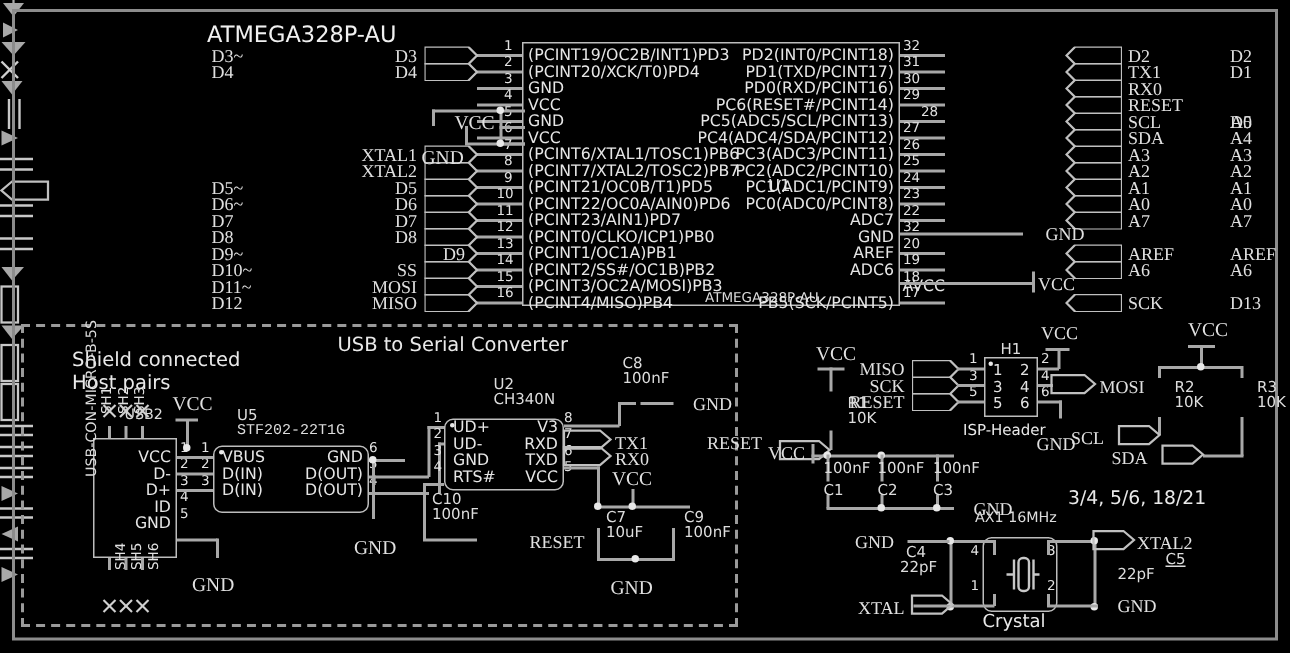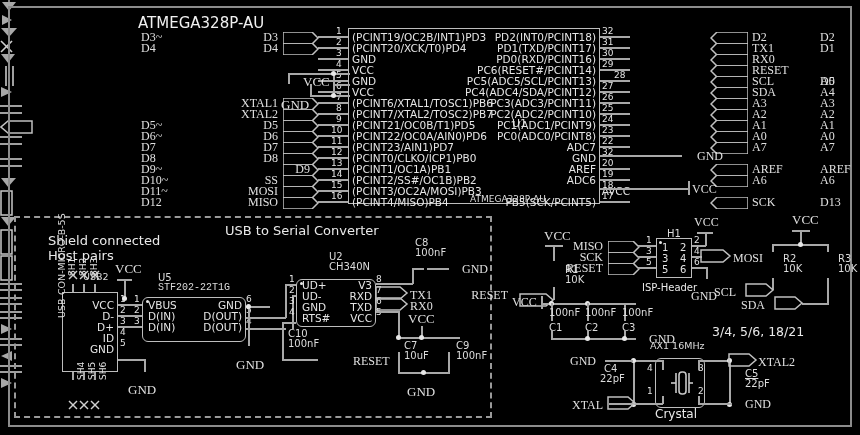--- a/index.html
+++ b/index.html
@@ -748,21 +748,21 @@
   <div class="wire wv" style="left:698px;top:360px;height:10px;"></div>
   <div class="wire wv" style="left:729px;top:360px;height:44px;"></div>
   <div class="dot" style="left:727px;top:358px;"></div>
   <div class="dot" style="left:727px;top:402px;"></div>
   <div class="cap" style="left:719px;top:374px;">
     <svg width="22" height="14">
         <line x1="0" y1="3" x2="22" y2="3" stroke="#c8c8c8" stroke-width="1.6"></line>
         <line x1="0" y1="9" x2="22" y2="9" stroke="#c8c8c8" stroke-width="1.6"></line>
       </svg>
   </div>
-  <div class="refdes" style="left:745px;top:368px;text-decoration:underline;">C5</div>
+  <div class="refdes" style="left:777px;top:368px;text-decoration:underline;">C5</div>
   <div class="refdes" style="left:745px;top:378px;">22pF</div>
   <div class="port-r" style="left:729px;top:354px;">
     <svg width="28" height="12">
         <polygon points="0,0 20,0 27,6 20,12 0,12" fill="none" stroke="#c0c0c0" stroke-width="1.5"></polygon>
       </svg>
   </div>
   <div class="netlbl" style="left:758px;top:356px;font-size:12px;">XTAL2</div>
   <div class="wire wh" style="left:698px;top:403px;width:34px;"></div>
   <div class="wire wv" style="left:698px;top:396px;height:8px;"></div>
   <div class="gndsym" style="left:731px;top:397px;">

